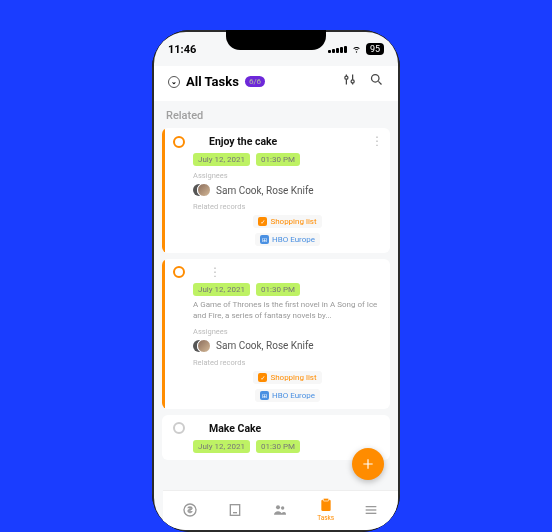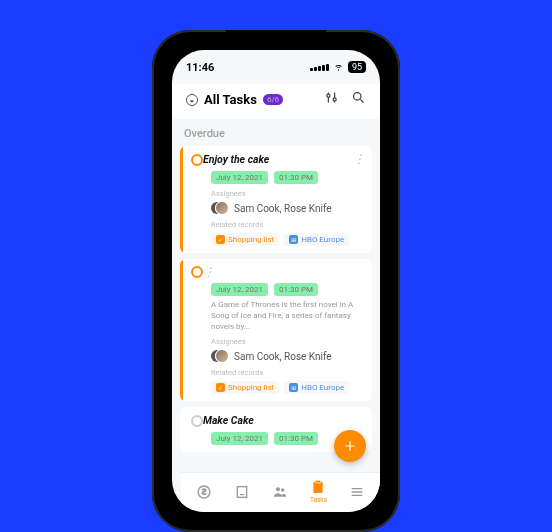--- a/index.html
+++ b/index.html
@@ -1,49 +1,49 @@
 <!DOCTYPE html>
 <html><head>
 <meta charset="utf-8">
 <style>
   * { margin: 0; padding: 0; box-sizing: border-box; font-family: -apple-system, BlinkMacSystemFont, "Segoe UI", Roboto, sans-serif; }
   body { background: #1a3dff; display: flex; justify-content: center; align-items: flex-start; padding: 30px; height: 532px; width: 552px; overflow: hidden; border-radius: 18px; }
-  .phone-frame { width: 248px; height: 502px; background: #000; border-radius: 38px; padding: 20px; position: relative; box-shadow: 0 0 0 2px #2b2b2b inset; overflow: hidden; }
+  .phone-frame { width: 248px; height: 502px; background: #000; border-radius: 38px; padding: 2px; position: relative; box-shadow: 0 0 0 2px #2b2b2b inset; overflow: hidden; }
   .phone-screen { width: 100%; height: 100%; background: #f6f7f8; border-radius: 32px; overflow: hidden; position: relative; }
   .notch { position: absolute; top: 0; left: 50%; transform: translateX(-50%); width: 100px; height: 20px; background: #000; border-radius: 0 0 14px 14px; z-index: 10; }
   .status-bar { height: 34px; display: flex; justify-content: space-between; align-items: center; padding: 0 14px; font-size: 11px; font-weight: 700; color: #000; }
   .status-right { display: flex; align-items: center; gap: 4px; }
   .signal-dots { display: flex; gap: 1.5px; align-items: flex-end; }
   .signal-dots span { width: 2.5px; background: #000; border-radius: 1px; }
   .battery-badge { background: #000; color: #fff; border-radius: 4px; padding: 1px 4px; font-size: 9px; font-weight: 400; }
   .header { display: flex; align-items: center; justify-content: space-between; padding: 6px 14px 10px; background: #fff; }
   .header-title { display: flex; align-items: center; gap: 6px; font-size: 13px; font-weight: 700; }
   .chevron-down { display: inline-flex; width: 12px; height: 12px; border: 1px solid #555; border-radius: 50%; align-items: center; justify-content: center; font-size: 7px; }
   .count-badge { font-size: 8px; color: #aaa; background: #6d28d9; padding: 1px 4px; border-radius: 6px; font-weight: 500; }
   .header-actions { display: flex; gap: 12px; align-items: center; color: #333; }
   .icon-svg { width: 15px; height: 15px; }
   .content { height: calc(100% - 34px - 44px - 40px); overflow: hidden; background: #f6f7f8; padding: 0 8px; }
   .section-label { font-size: 11px; color: #a0a0a0; font-weight: 500; padding: 8px 4px 6px; }
   .card { background: #fff; border-radius: 6px; margin-bottom: 6px; display: flex; position: relative; overflow: hidden; }
   .card-accent { width: 3px; background: #ff8c00; flex-shrink: 0; }
   .card-accent.none { background: transparent; }
   .card-body { flex: 1; padding: 7px 8px; }
-  .card-head { display: flex; align-items: center; gap: 0; font-style: italic; }
+  .card-head { display: flex; align-items: center; gap: 24px; }
   .radio-circle { width: 12px; height: 12px; border: 2px solid #ff8c00; border-radius: 50%; flex-shrink: 0; }
   .radio-circle.gray { border-color: #ccc; }
   .card-title { font-size: 10.5px; font-weight: 700; color: #111; flex: 1; }
   .more-icon { color: #bbb; font-size: 12px; line-height: 0.4; letter-spacing: -1px; }
   .meta-row { display: flex; gap: 6px; margin-top: 5px; margin-left: 20px; }
-  .meta-chip { background: #86efac; border-radius: 3px; padding: 2px 5px; font-size: 8px; color: #777; }
+  .meta-chip { background: #bef264; border-radius: 3px; padding: 2px 5px; font-size: 8px; color: #777; }
   .sub-label { font-size: 7.5px; color: #bbb; margin-left: 20px; margin-top: 5px; }
   .desc { font-size: 8px; color: #999; margin-left: 20px; margin-top: 4px; line-height: 1.35; }
   .assignee-row { display: flex; align-items: center; gap: 5px; margin-left: 20px; margin-top: 3px; }
   .avatar { width: 14px; height: 14px; border-radius: 50%; background: linear-gradient(135deg,#8a6d5c,#d4b896); border: 1px solid #fff; box-shadow: -5px 0 0 -1px #555; margin-left: 4px; }
   .assignee-text { font-size: 10px; color: #555; }
-  .tags-row { display: flex; gap: 5px; margin-left: 20px; margin-top: 4px; align-items: center; }
+  .tags-row { display: flex; gap: 5px; margin-left: 20px; margin-top: 4px; align-items: center; flex-direction: column; }
   .tag { display: flex; align-items: center; gap: 3px; background: #f7f7f7; border-radius: 3px; padding: 2px 5px; font-size: 8px; }
   .tag-icon { width: 9px; height: 9px; border-radius: 2px; display: flex; align-items: center; justify-content: center; color: #fff; font-size: 6px; }
   .tag-orange .tag-icon { background: #ff8c00; }
   .tag-orange { color: #ff8c00; }
   .tag-blue .tag-icon { background: #4a90e2; }
   .tag-blue { color: #4a90e2; }
   .fab { position: absolute; right: 14px; bottom: 50px; width: 32px; height: 32px; background: #ff8c00; border-radius: 50%; display: flex; align-items: center; justify-content: center; color: #fff; font-size: 18px; box-shadow: 0 2px 6px rgba(0,0,0,0.25); z-index: 5; }
   .tab-bar { position: absolute; bottom: 0; left: 9px; right: 0; height: 40px; background: #fff; border-top: 1px solid #eee; display: flex; justify-content: space-around; align-items: center; padding: 0 4px 2px; }
   .tab-item { display: flex; flex-direction: column; align-items: center; gap: 1px; color: #999; font-size: 6.5px; }
   .tab-item.active { color: #ff8c00; }
@@ -94,21 +94,21 @@
         <span>
           <svg class="icon-svg" viewBox="0 0 24 24" fill="none" stroke="#444" stroke-width="2">
               <circle cx="10" cy="10" r="6"></circle>
               <line x1="15" y1="15" x2="20" y2="20"></line>
             </svg>
         </span>
       </div>
     </div>
 
     <div class="content">
-      <div class="section-label">Overdue</div>
+      <div class="section-label">Related</div>
 
       <div class="card">
         <div class="card-accent"></div>
         <div class="card-body">
           <div class="card-head">
             <div class="radio-circle"></div>
             <div class="card-title">Enjoy the cake</div>
             <div class="more-icon">⋮</div>
           </div>
           <div class="meta-row">

